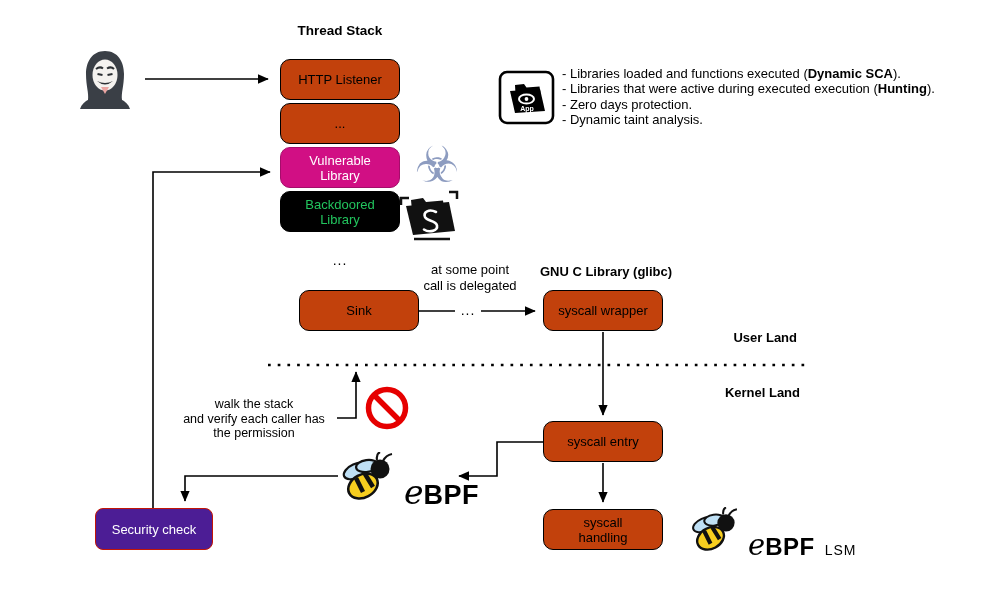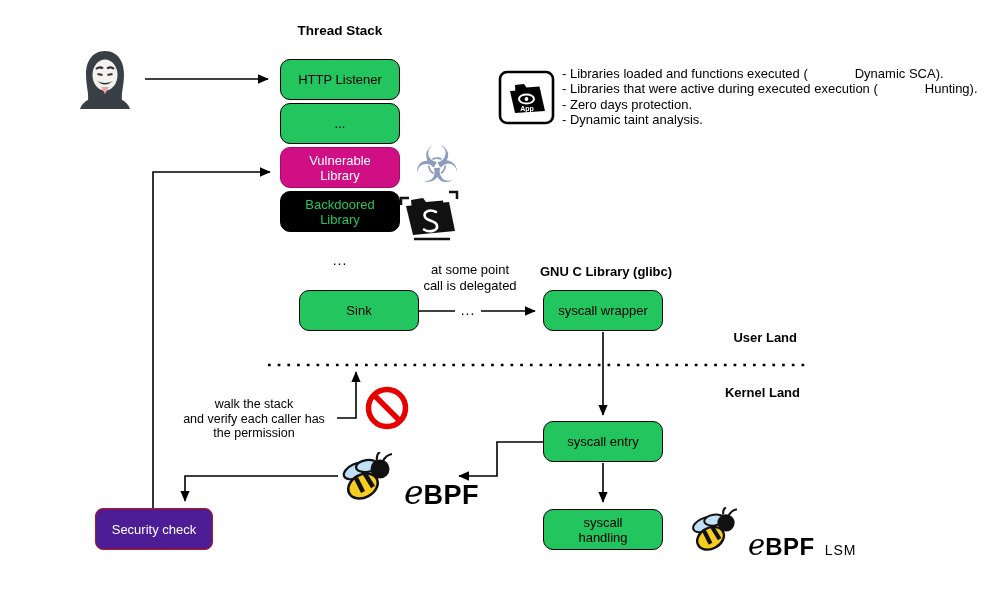--- a/index.html
+++ b/index.html
@@ -1,27 +1,27 @@
 <!DOCTYPE html>
 <html><head>
 <meta charset="utf-8">
 <style>
   html,body{margin:0;padding:0;background:#fff;}
   #canvas{position:relative;width:1000px;height:602px;background:#fff;
           font-family:"Liberation Sans",sans-serif;color:#000;overflow:hidden;}
   #edges{position:absolute;left:0;top:0;width:1000px;height:602px;pointer-events:none;}
-  .node{position:absolute;border:1.5px solid #000;border-radius:10px;background:#22c55e;
+  .node{position:absolute;border:1.5px solid #000;border-radius:10px;background:#c2410c;
         display:flex;align-items:center;justify-content:center;text-align:center;
         font-size:13px;line-height:15px;box-sizing:border-box;padding:2px 14px;}
   .title{position:absolute;font-weight:bold;font-size:13.5px;text-align:center;}
   .note{position:absolute;font-size:12.5px;line-height:14.5px;text-align:center;white-space:pre-line;}
   .land{position:absolute;font-weight:bold;font-size:13px;text-align:right;width:97px;}
   .ellipsis{position:absolute;font-size:14px;text-align:center;letter-spacing:1px;}
   .legend{position:absolute;left:562px;top:66px;font-size:13px;line-height:15.3px;}
-  .legend b{font-weight:normal;margin-left:47px;}
+  .legend b{font-weight:bold;}
   .ebpf-logo{position:absolute;display:flex;align-items:baseline;}
   .ebpf-e{font-family:"DejaVu Serif",serif;font-style:italic;font-size:33px;line-height:1;}
   .ebpf-bpf{font-weight:bold;font-size:27px;line-height:1;letter-spacing:0.5px;}
   .ebpf-lsm{font-size:14px;font-weight:500;margin-left:10px;letter-spacing:1px;}
   .bio{position:absolute;font-size:50px;line-height:54px;text-align:center;width:56px;}
   svg text{font-family:"Liberation Sans",sans-serif;}
 </style>
 </head>
 <body>
 

